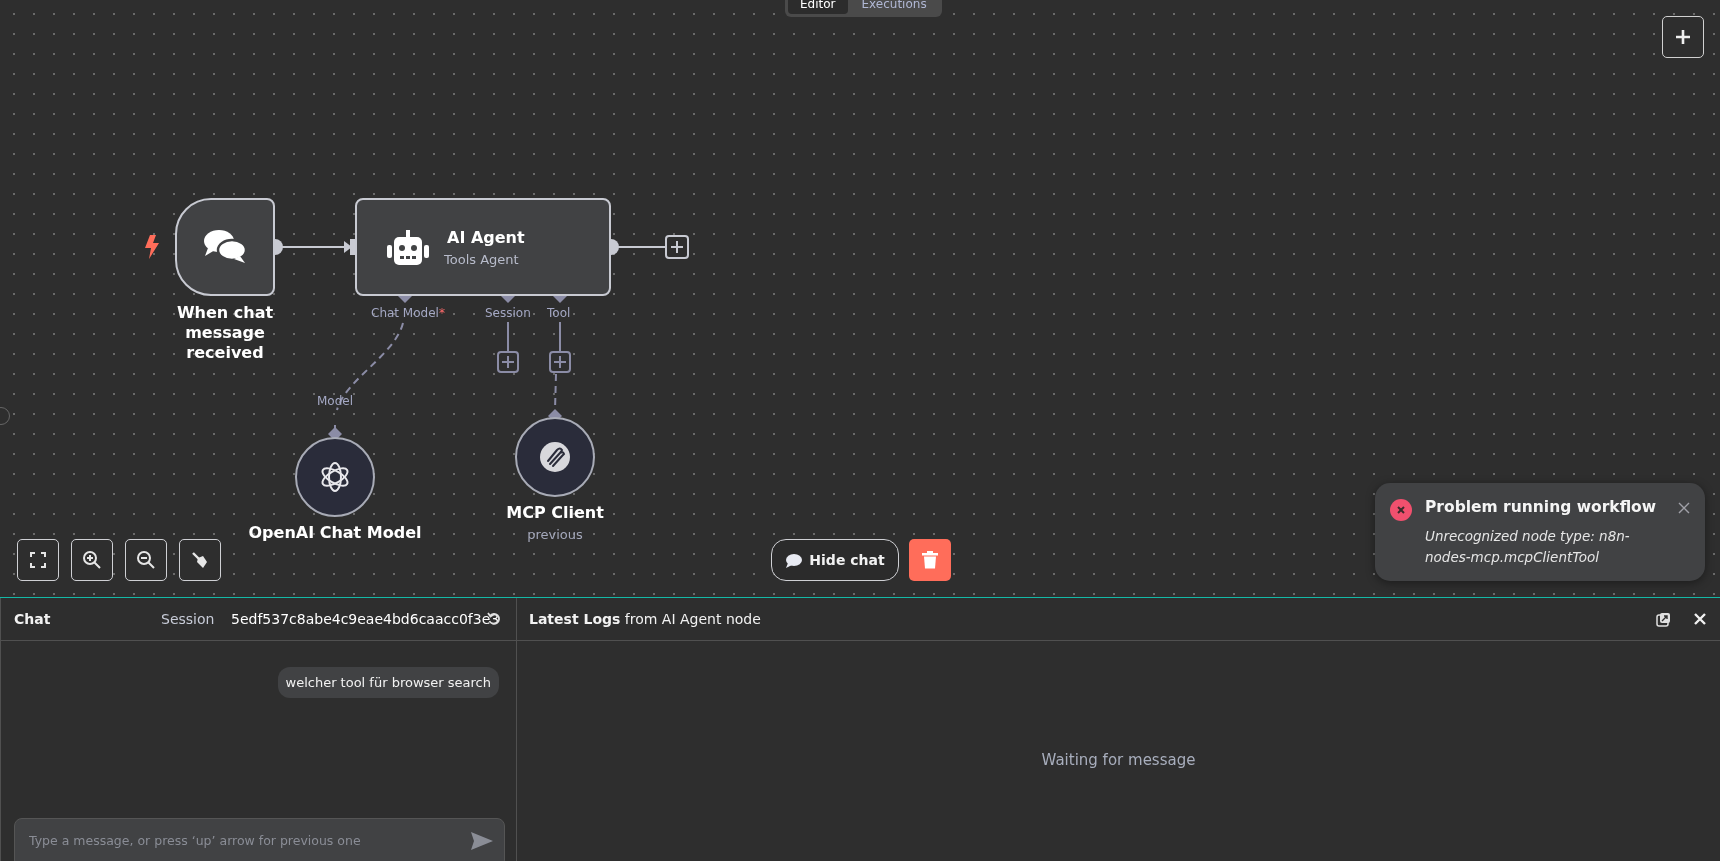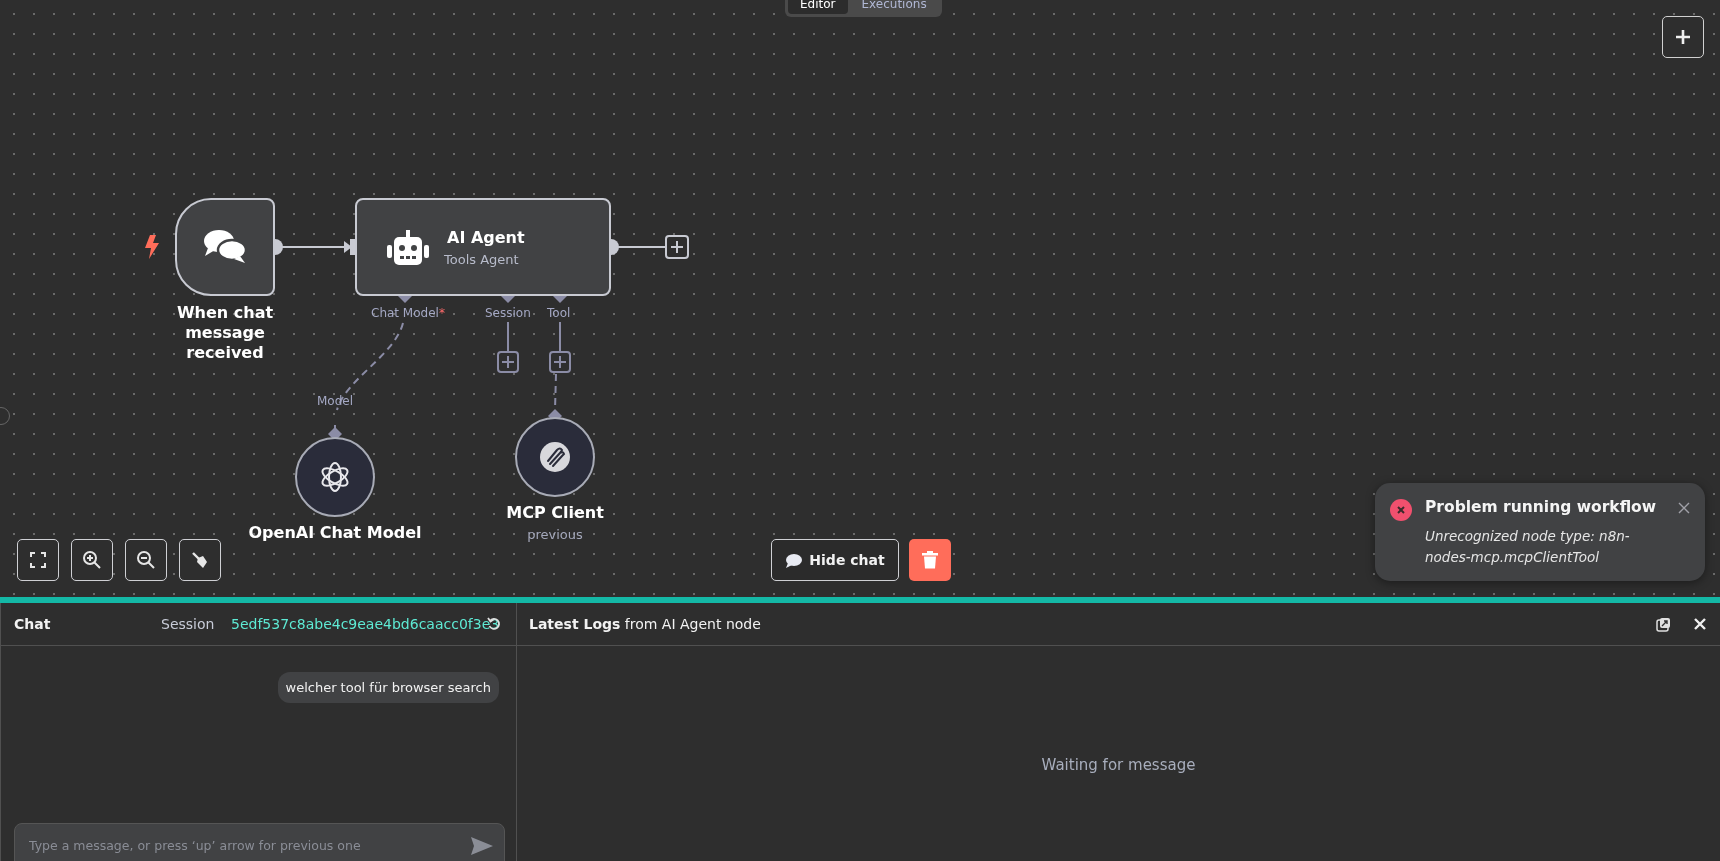--- a/index.html
+++ b/index.html
@@ -25,33 +25,33 @@
   .agent-node .title { position: absolute; left: 90px; top: 28px; font-size: 16px; font-weight: bold; color: #fff; }
   .agent-node .subtitle { position: absolute; left: 87px; top: 52px; font-size: 13px; color: #b8bccb; }
   .node-label { position: absolute; text-align: center; font-weight: bold; font-size: 16px; color: #fff; line-height: 20px; }
   .node-sub { position: absolute; text-align: center; font-size: 13px; color: #a4a8bb; }
   .port-label { position: absolute; font-size: 12px; color: #a4a8c4; white-space: nowrap; }
   .port-label .req { color: #ff6b6b; }
   .circle-node { position: absolute; width: 80px; height: 80px; border-radius: 50%; background: #2a2c3a; border: 2px solid #a8abb6; display: flex; align-items: center; justify-content: center; }
   .bolt { position: absolute; left: 144px; top: 235px; width: 16px; height: 24px; }
   .ctrl-btn { position: absolute; top: 539px; width: 42px; height: 42px; border: 1.5px solid #cfd0d4; border-radius: 5px; background: #2e2e2e; display: flex; align-items: center; justify-content: center; }
   .ctrl-btn svg { width: 20px; height: 20px; }
-  .hide-chat-btn { position: absolute; left: 771px; top: 539px; width: 128px; height: 42px; border: 1.5px solid #cfd0d4; border-radius: 5px; background: #2b2b2b; display: flex; align-items: center; justify-content: center; gap: 7px; font-size: 14px; font-weight: bold; color: #f2f2f2; }
+  .hide-chat-btn { position: absolute; left: 771px; top: 539px; width: 128px; height: 42px; border: 1.5px solid #cfd0d4; border-radius: 15px; background: #2b2b2b; display: flex; align-items: center; justify-content: center; gap: 7px; font-size: 14px; font-weight: bold; color: #f2f2f2; }
   .trash-btn { position: absolute; left: 909px; top: 539px; width: 42px; height: 42px; border-radius: 5px; background: #ff6d5a; display: flex; align-items: center; justify-content: center; }
   .toast { position: absolute; left: 1375px; top: 483px; width: 330px; height: 98px; background: #414244; border-radius: 15px; box-shadow: 0 2px 10px rgba(0,0,0,.4); }
   .toast .err-icon { position: absolute; left: 15px; top: 16px; width: 22px; height: 22px; border-radius: 50%; background: #f0506e; display: flex; align-items: center; justify-content: center; }
   .toast .t-title { position: absolute; left: 50px; top: 15px; font-size: 15.5px; font-weight: bold; color: #f5f5f5; }
   .toast .t-msg { position: absolute; left: 50px; top: 43px; width: 250px; font-size: 13.5px; font-style: italic; color: #e6e6e6; line-height: 21px; }
   .toast .t-close { position: absolute; left: 300px; top: 16px; width: 18px; height: 18px; }
-  .bottom { position: absolute; left: 0; top: 597px; width: 1720px; height: 264px; background: #2e2e2e; border-top: 6px solid #14b8a6; }
+  .bottom { position: absolute; left: 0; top: 597px; width: 1720px; height: 264px; background: #2e2e2e; border-top: 1px solid #14b8a6; }
   .chat-panel { position: absolute; left: 0; top: 0; width: 517px; height: 264px; border-right: 1px solid #505050; border-left: 1px solid #505050; }
   .panel-header { position: absolute; left: 0; top: 0; right: 0; height: 43px; border-bottom: 1px solid #505050; display: flex; align-items: center; font-size: 14px; }
   .chat-title { position: absolute; left: 13px; font-weight: bold; color: #f2f2f2; }
   .session-label { position: absolute; left: 160px; color: #c8ccd8; }
-  .session-id { position: absolute; left: 230px; color: #5eead4; }
+  .session-id { position: absolute; left: 230px; color: #ffffff; }
   .reset-icon { position: absolute; left: 486px; top: 14px; width: 14px; height: 14px; }
   .user-msg { position: absolute; right: 17px; top: 69px; background: #414244; border-radius: 12px; padding: 8px 8px; font-size: 13px; color: #f2f2f2; }
   .chat-input { position: absolute; left: 13px; top: 220px; width: 491px; height: 50px; background: #414244; border: 1px solid #555; border-radius: 8px; }
   .chat-input input { position: absolute; left: 14px; top: 10px; width: 420px; height: 22px; background: transparent; border: none; outline: none; font-family: "DejaVu Sans", sans-serif; font-size: 12.5px; color: #f2f2f2; }
   .chat-input input::placeholder { color: #8a8d96; }
   .chat-input .send { position: absolute; left: 456px; top: 13px; width: 22px; height: 18px; }
   .logs-panel { position: absolute; left: 517px; top: 0; width: 1203px; height: 264px; }
   .logs-title { position: absolute; left: 12px; color: #f2f2f2; }
   .logs-title b { font-weight: bold; margin-top: 36px; }
   .popout-icon { position: absolute; left: 1139px; top: 14px; width: 15px; height: 15px; }

